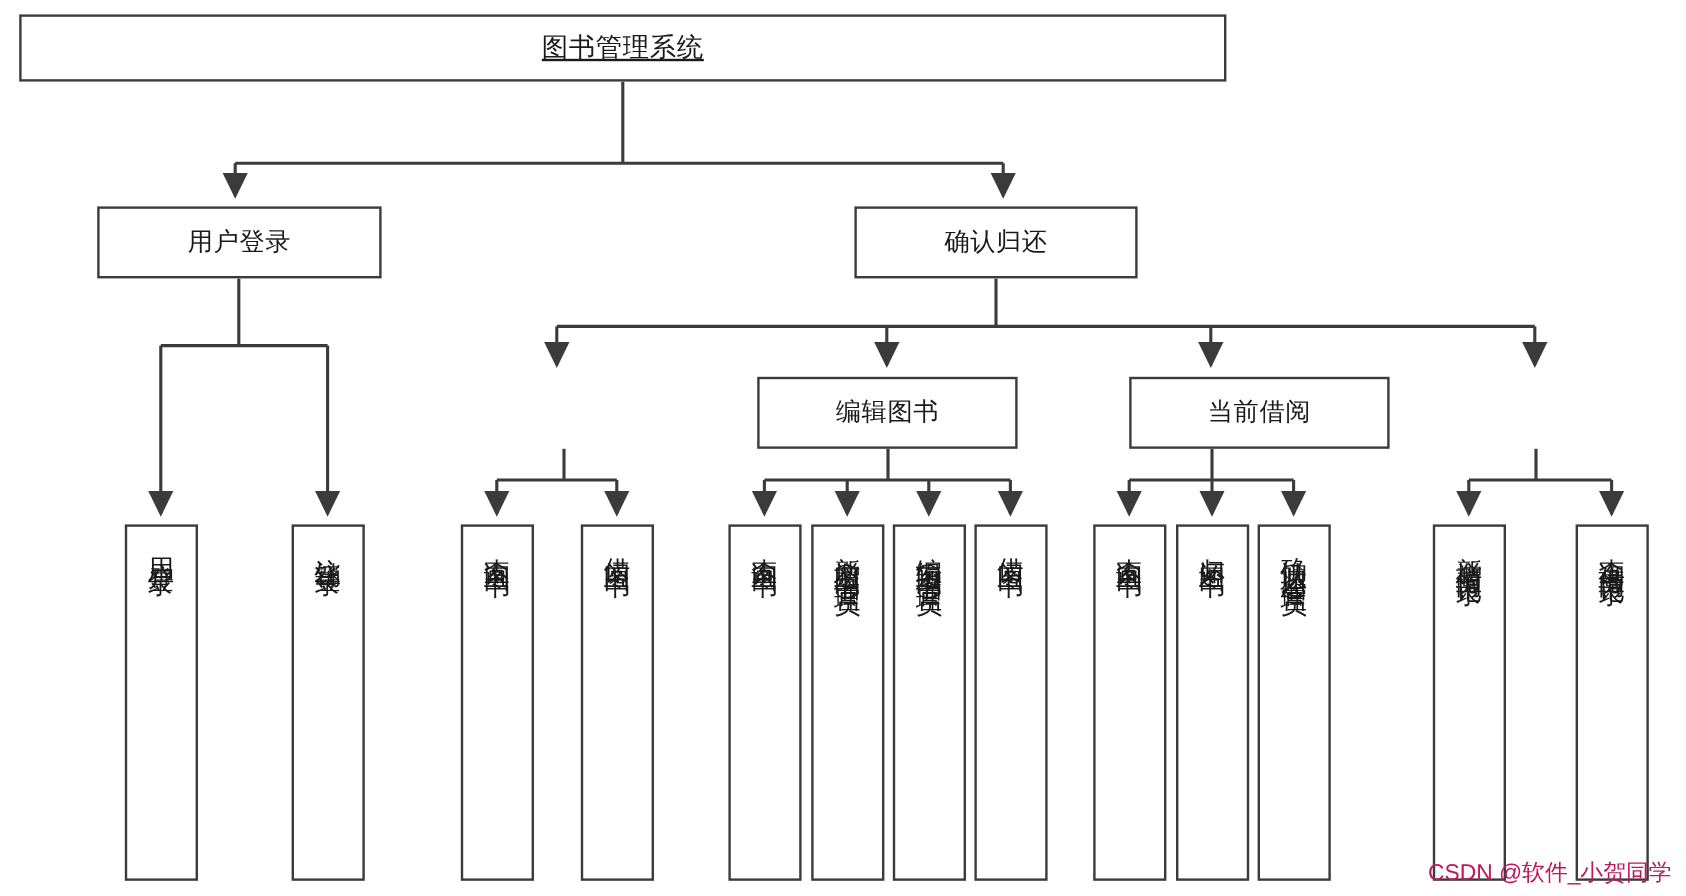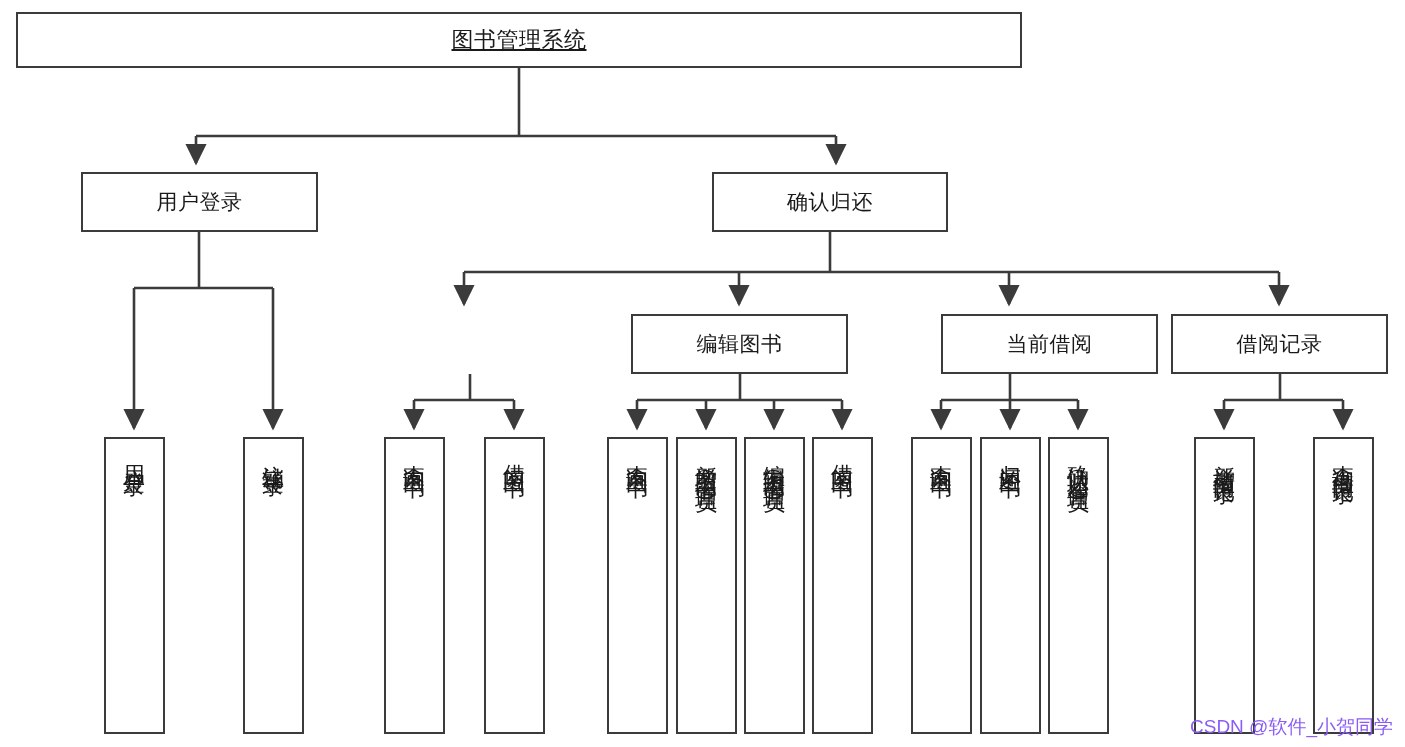--- a/index.html
+++ b/index.html
@@ -61,21 +61,21 @@
   .node.v .lbl {
     writing-mode: vertical-rl;
     text-orientation: upright;
     font-size: 22px;
     line-height: 1.05;
     letter-spacing: 4px;
     white-space: nowrap;
   }
   .watermark {
     position: absolute;
-    color: #8b5cf6;
+    color: #be185d;
     font-size: 19px;
     z-index: 3;
     white-space: nowrap;
     pointer-events: none;
   }
 </style>
 </head>
 <body>
 
 <div id="canvas">
@@ -140,23 +140,20 @@
   <div class="node h" style="left:712px; top:172px; width:236px; height:60px;">
     <span class="lbl">确认归还</span>
   </div>
 
   <div class="node h" style="left:631px; top:314px; width:217px; height:60px;">
     <span class="lbl">编辑图书</span>
   </div>
   <div class="node h" style="left:901px; top:314px; width:217px; height:60px;margin-left:40px;">
     <span class="lbl">当前借阅</span>
   </div>
-  <div class="node h" style="left:1171px; top:314px; width:217px; height:60px;">
-    <span class="lbl">借阅记录</span>
-  </div>
 
   <div class="node v" style="left:104px; top:437px; width:61px; height:297px;">
     <span class="lbl">用户登录</span>
   </div>
   <div class="node v" style="left:243px; top:437px; width:61px; height:297px;">
     <span class="lbl">注销登录</span>
   </div>
 
   <div class="node v" style="left:384px; top:437px; width:61px; height:297px;">
     <span class="lbl">查询图书</span>

